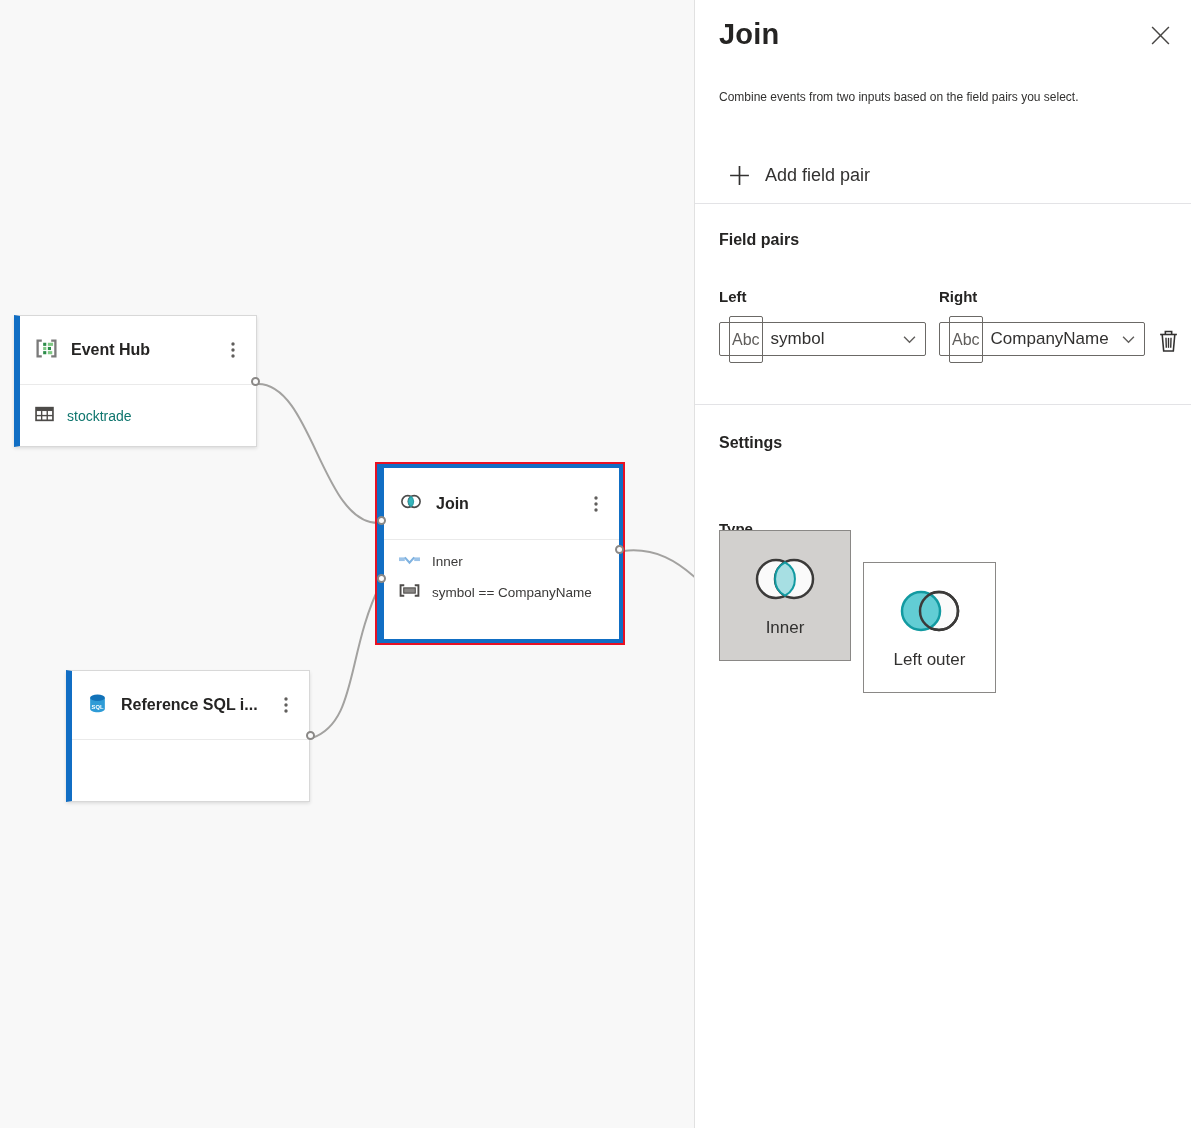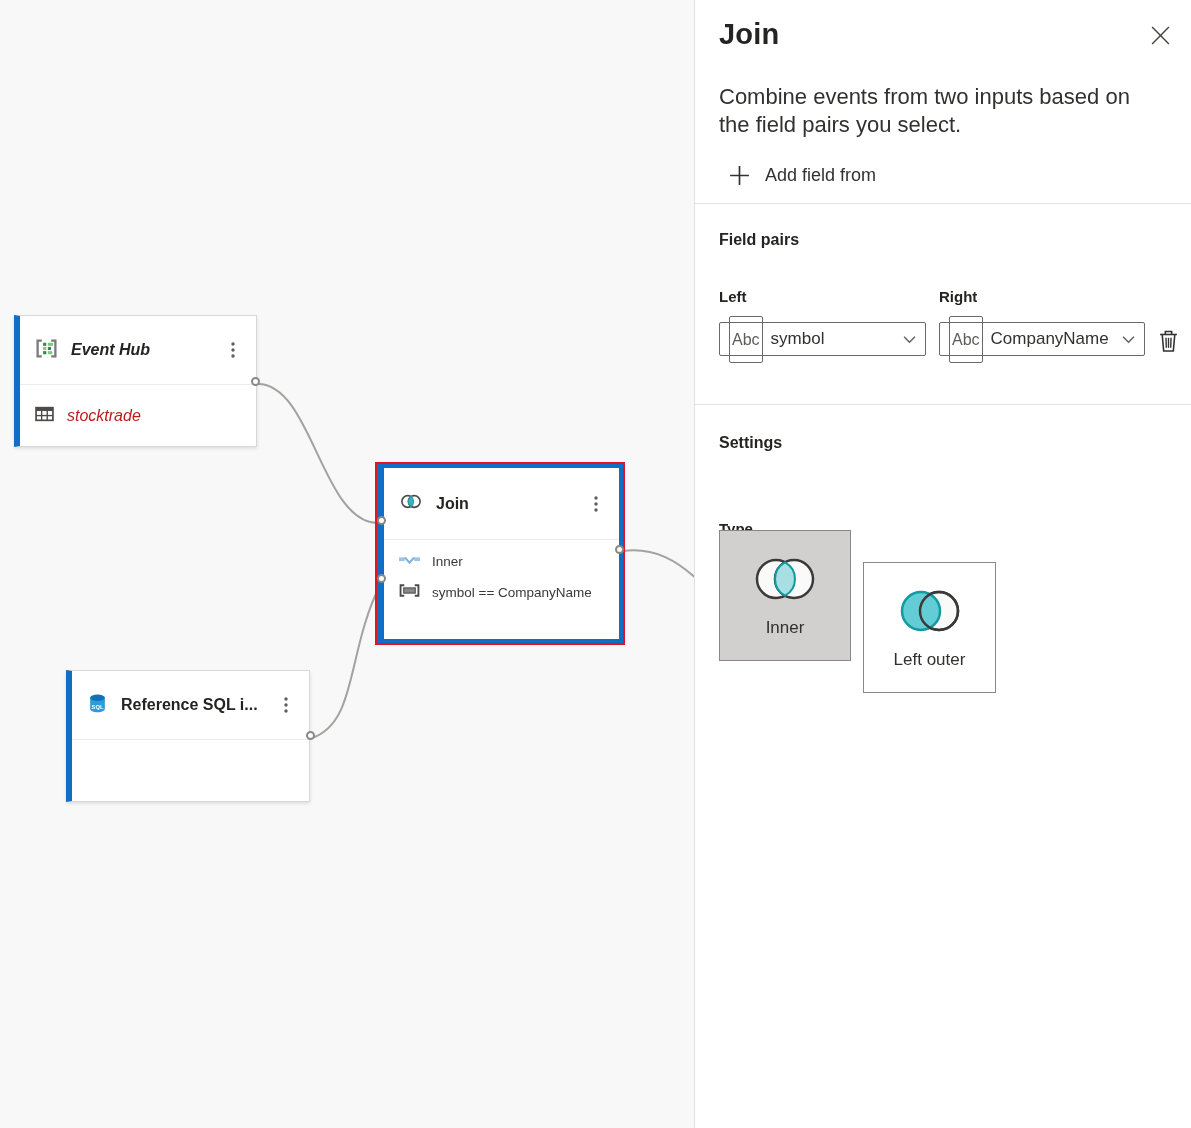--- a/index.html
+++ b/index.html
@@ -14,23 +14,23 @@
 
   .node { position:absolute; background:#fff; border:1px solid #d8d8d8;
     border-left:6px solid #116ec4; box-shadow:0 1.6px 3.6px rgba(0,0,0,.12);
     z-index:2; }
   .node-header { height:68px; display:flex; align-items:center; padding:0 14px 0 15px; gap:13px; }
   .node-title { font-size:16px; font-weight:bold; color:#252423; flex:1;
     white-space:nowrap; overflow:hidden; }
   .menu-btn { width:18px; height:20px; display:flex; align-items:center; justify-content:center; cursor:pointer; }
   .node-divider { height:1px; background:#eaeaea; }
   .node-row { display:flex; align-items:center; gap:13px; padding:0 15px; }
-  .node-sub { font-size:16px; color:#b91c1c; }
-
-  #node-eventhub { left:14px; top:315px; width:243px; height:132px;font-style:italic; }
+  .node-sub { font-size:14px; color:#0f766e; }
+
+  #node-eventhub { left:14px; top:315px; width:243px; height:132px; }
   #node-refsql   { left:66px; top:670px; width:244px; height:132px; }
   #node-eventhub .node-row, #node-refsql .node-row { height:62px; }
 
   .join-wrap { position:absolute; left:375px; top:462px; width:250px; height:183px;
     border:2px solid #e81123; z-index:2; }
   #node-join { position:absolute; left:0; top:0; width:246px; height:179px;
     border:4px solid #116ec4; border-left:7px solid #116ec4; box-shadow:none; }
   #node-join .node-header { height:71px; }
   #node-join .join-body { padding:13px 15px; display:flex; flex-direction:column; gap:15px; }
   #node-join .join-row { display:flex; align-items:center; gap:12px; font-size:13.5px; color:#3b3a39; }
@@ -39,21 +39,21 @@
     background:#fbfbfb; border:2px solid #8a8886; z-index:3; cursor:crosshair; }
 
   
   .panel { position:absolute; left:694px; top:0; width:497px; height:1128px;
     background:#fff; border-left:1px solid #e1e1e1; }
   .panel-title { position:absolute; left:24px; top:18px; font-size:29px;
     font-weight:600; color:#252423; letter-spacing:.2px; }
   .close-btn { position:absolute; right:18px; top:22px; width:26px; height:26px;
     display:flex; align-items:center; justify-content:center; cursor:pointer; }
   .panel-desc { position:absolute; left:24px; top:83px; width:440px;
-    font-size:22px; line-height:28px; color:#323130; }
+    font-size:12px; line-height:28px; color:#323130; }
   .add-pair { position:absolute; left:33px; top:164px; display:flex; align-items:center;
     gap:14px; font-size:18px; color:#323130; cursor:pointer; background:none; border:none;
     font-family:inherit; }
   .hdiv { position:absolute; left:0; width:497px; height:1px; background:#e3e3e6; }
   .sec-h { position:absolute; left:24px; font-size:16px; font-weight:600; color:#252423; }
   .col-label { position:absolute; font-size:15px; font-weight:600; color:#252423; }
   .dropdown { position:absolute; top:322px; height:34px; border:1px solid #6b6966;
     border-radius:2px; background:#fff; display:flex; align-items:center;
     padding:0 9px; gap:8px; cursor:pointer; }
   .dd-left  { left:24px;  width:207px; }
@@ -202,21 +202,21 @@
       <path d="M2 2 L18 18 M18 2 L2 18" stroke="#484644" stroke-width="1.4" fill="none"></path>
     </svg>
   </span>
 
   <p class="panel-desc">Combine events from two inputs based on the field pairs you select.</p>
 
   <button class="add-pair">
     <svg width="23" height="23" viewBox="0 0 22 22">
       <path d="M11 2 V20 M2 11 H20" stroke="#323130" stroke-width="1.6" fill="none"></path>
     </svg>
-    <span>Add field from</span>
+    <span>Add field pair</span>
   </button>
 
   <div class="hdiv" style="top:203px;"></div>
 
   <h2 class="sec-h" style="top:231px;">Field pairs</h2>
   <span class="col-label" style="left:24px; top:288px;">Left</span>
   <span class="col-label" style="left:244px; top:288px;text-align:right;">Right</span>
 
   <div class="dropdown dd-left">
     <span class="abc-badge">Abc</span>

